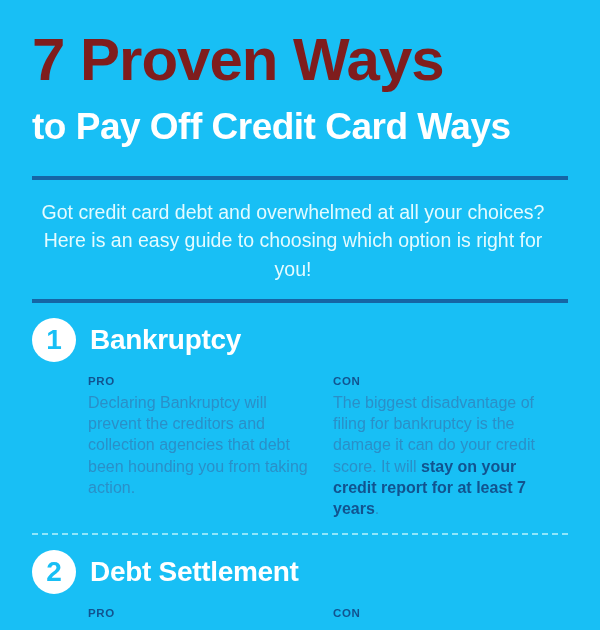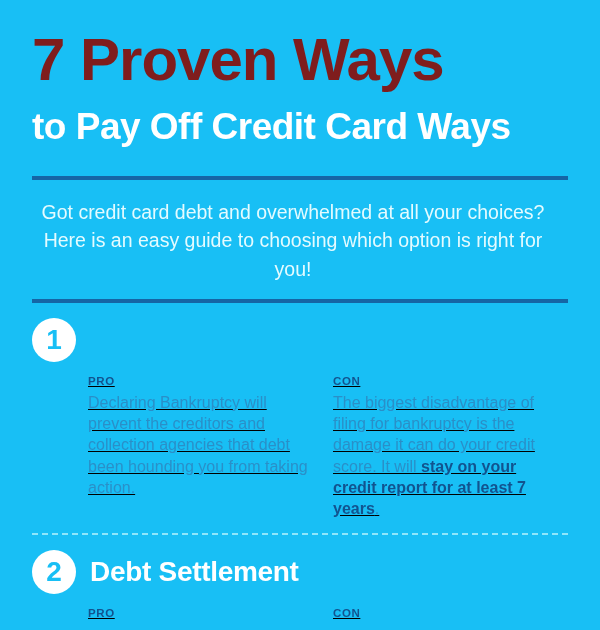--- a/index.html
+++ b/index.html
@@ -98,21 +98,20 @@
     letter-spacing: -0.3px;
     white-space: nowrap;
   }
 
   
   .columns {
     display: flex;
     gap: 23px;
     margin-top: 12px;
     padding-left: 56px;
-    text-decoration: underline;
   }
   .col {
     width: 222px;
     flex: 0 0 222px;
   }
   .col-label {
     color: #12538f;
     font-size: 11.5px;
     font-weight: bold;
     letter-spacing: 0.6px;
@@ -147,20 +146,21 @@
 
   <div class="rule rule-top"></div>
 
   <div class="subtitle">Got credit card debt and overwhelmed at all your choices? Here is an easy guide to choosing which option is right for you!</div>
 
   <div class="rule rule-bottom"></div>
 
   <div class="item">
     <div class="item-head">
       <div class="badge">1</div>
+      <div class="item-title">Bankruptcy</div>
     </div>
     <div class="columns">
       <div class="col">
         <div class="col-label">PRO</div>
         <div class="col-body">Declaring Bankruptcy will prevent the creditors and collection agencies that debt been hounding you from taking action.</div>
       </div>
       <div class="col">
         <div class="col-label">CON</div>
         <div class="col-body"><span>The biggest disadvantage of filing for bankruptcy is the damage it can do your credit score. It will </span><b>stay on your credit report for at least 7 years</b><span>.</span></div>
       </div>

